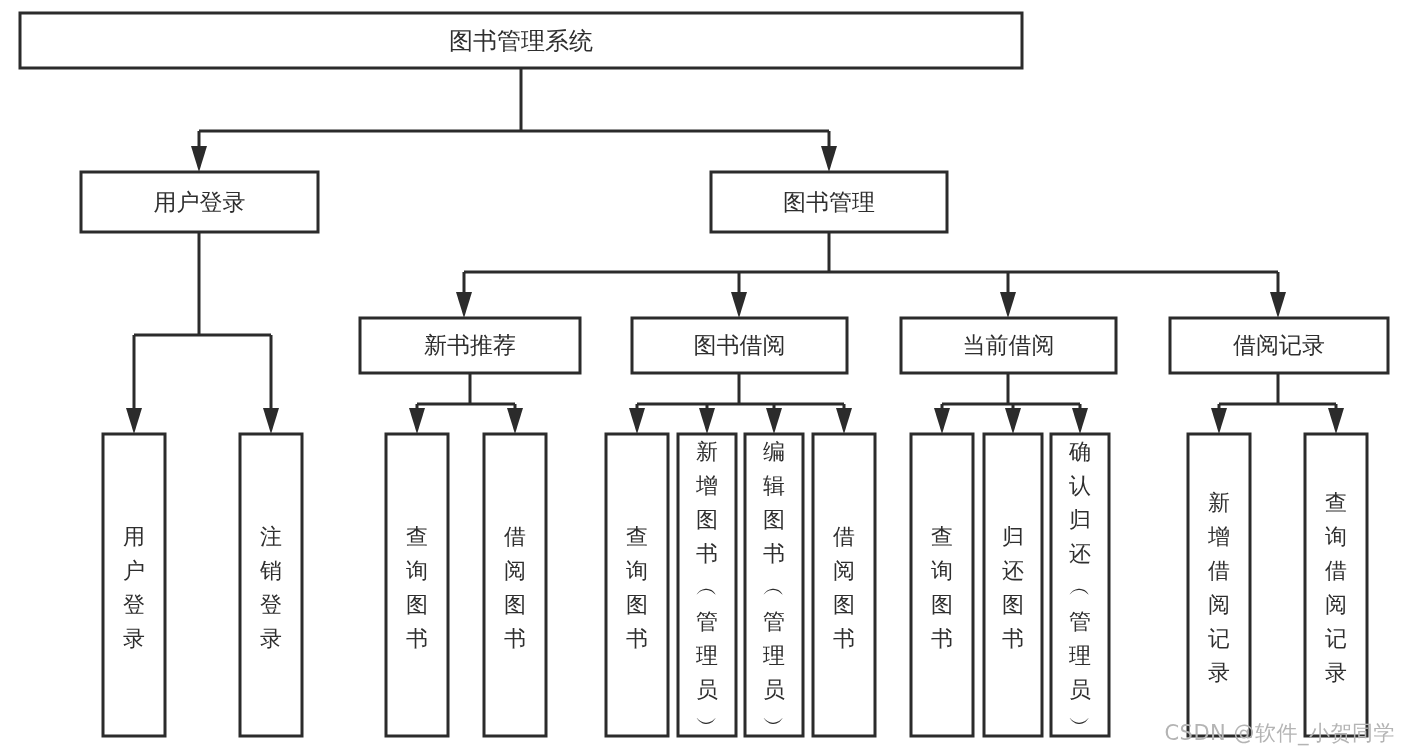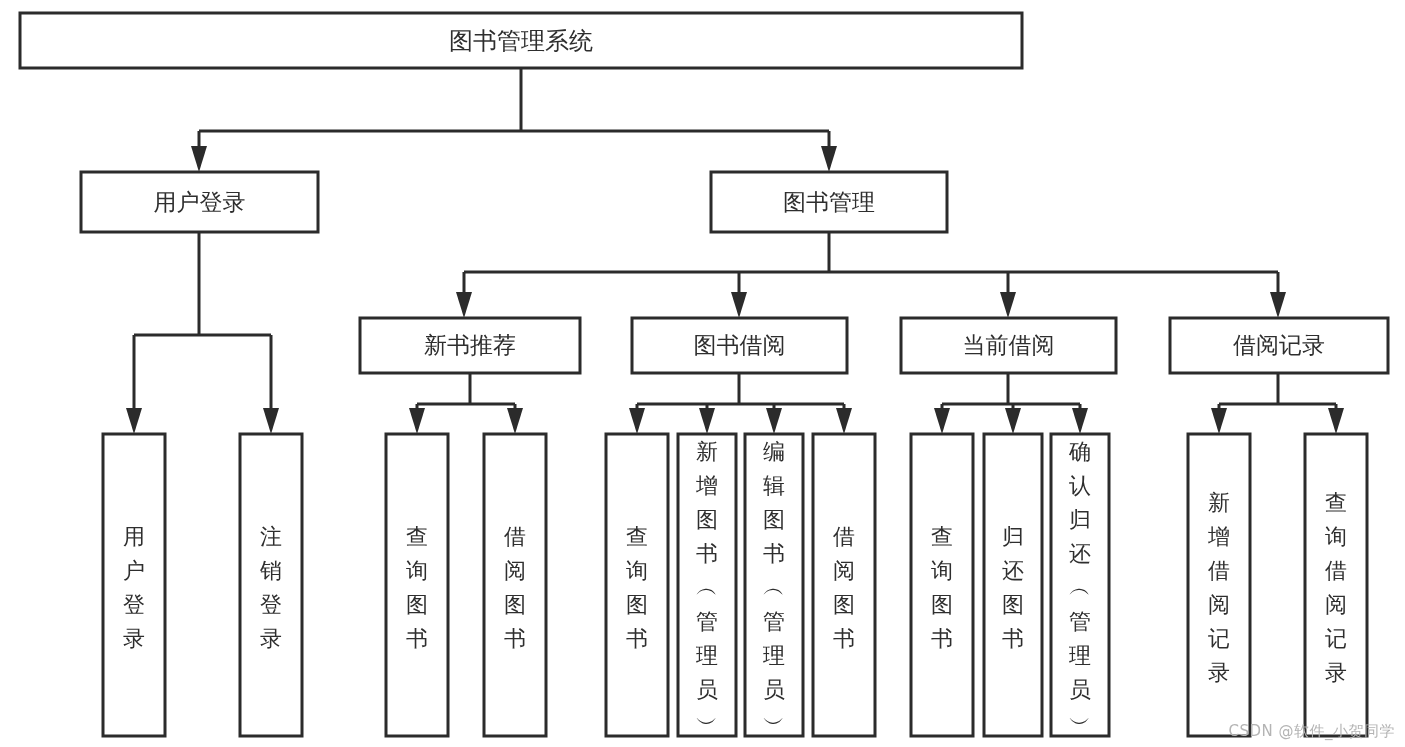--- a/index.html
+++ b/index.html
@@ -58,23 +58,23 @@
     stroke-width: 3;
     fill: none;
   }
   .arrow-head {
     fill: #2b2b2b;
     stroke: none;
   }
   .watermark-text {
     position: absolute;
     right: 10px;
-    bottom: 6px;
-    font-family: "DejaVu Sans", "Liberation Sans", sans-serif;
-    font-size: 15px;
+    bottom: 0;
+    font-family: "DejaVu Sans", "Liberation Sans", sans-serif;
+    font-size: 21px;
     color: #b4b4b4;
     white-space: nowrap;
     letter-spacing: 0.5px;
     user-select: none;
   }
 </style>
 </head>
 <body>
 
 <div id="diagram-root">

